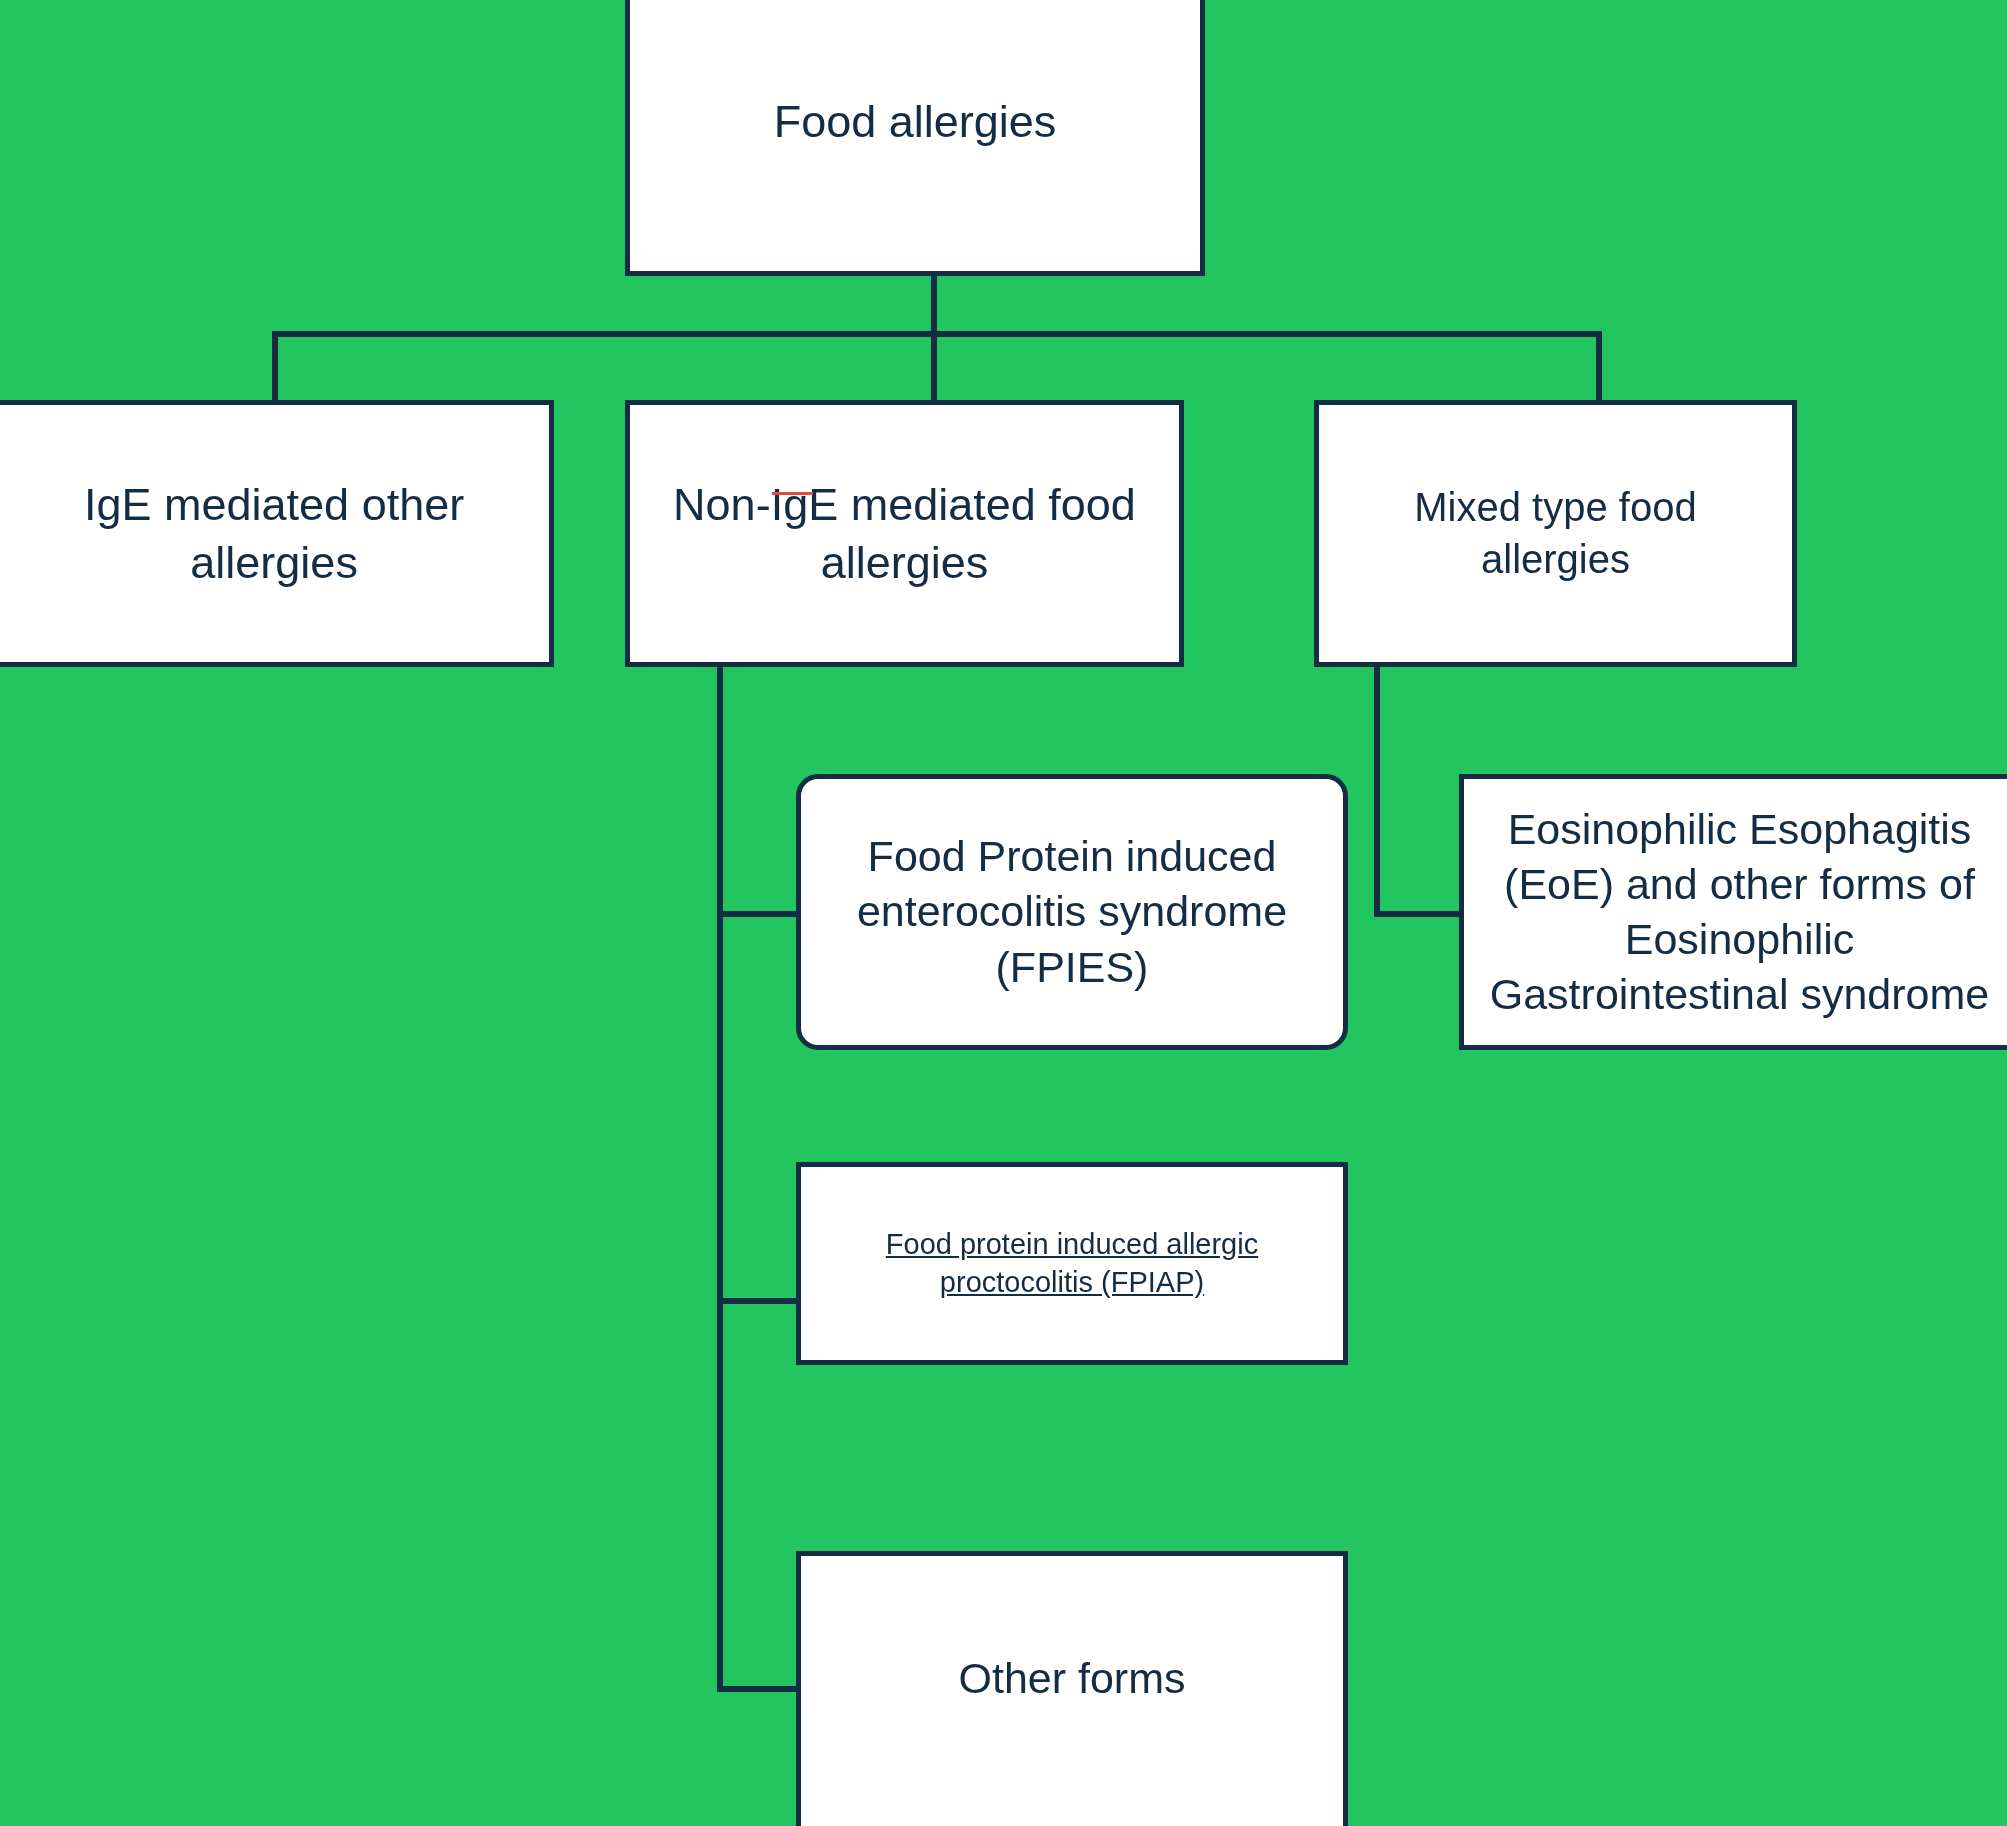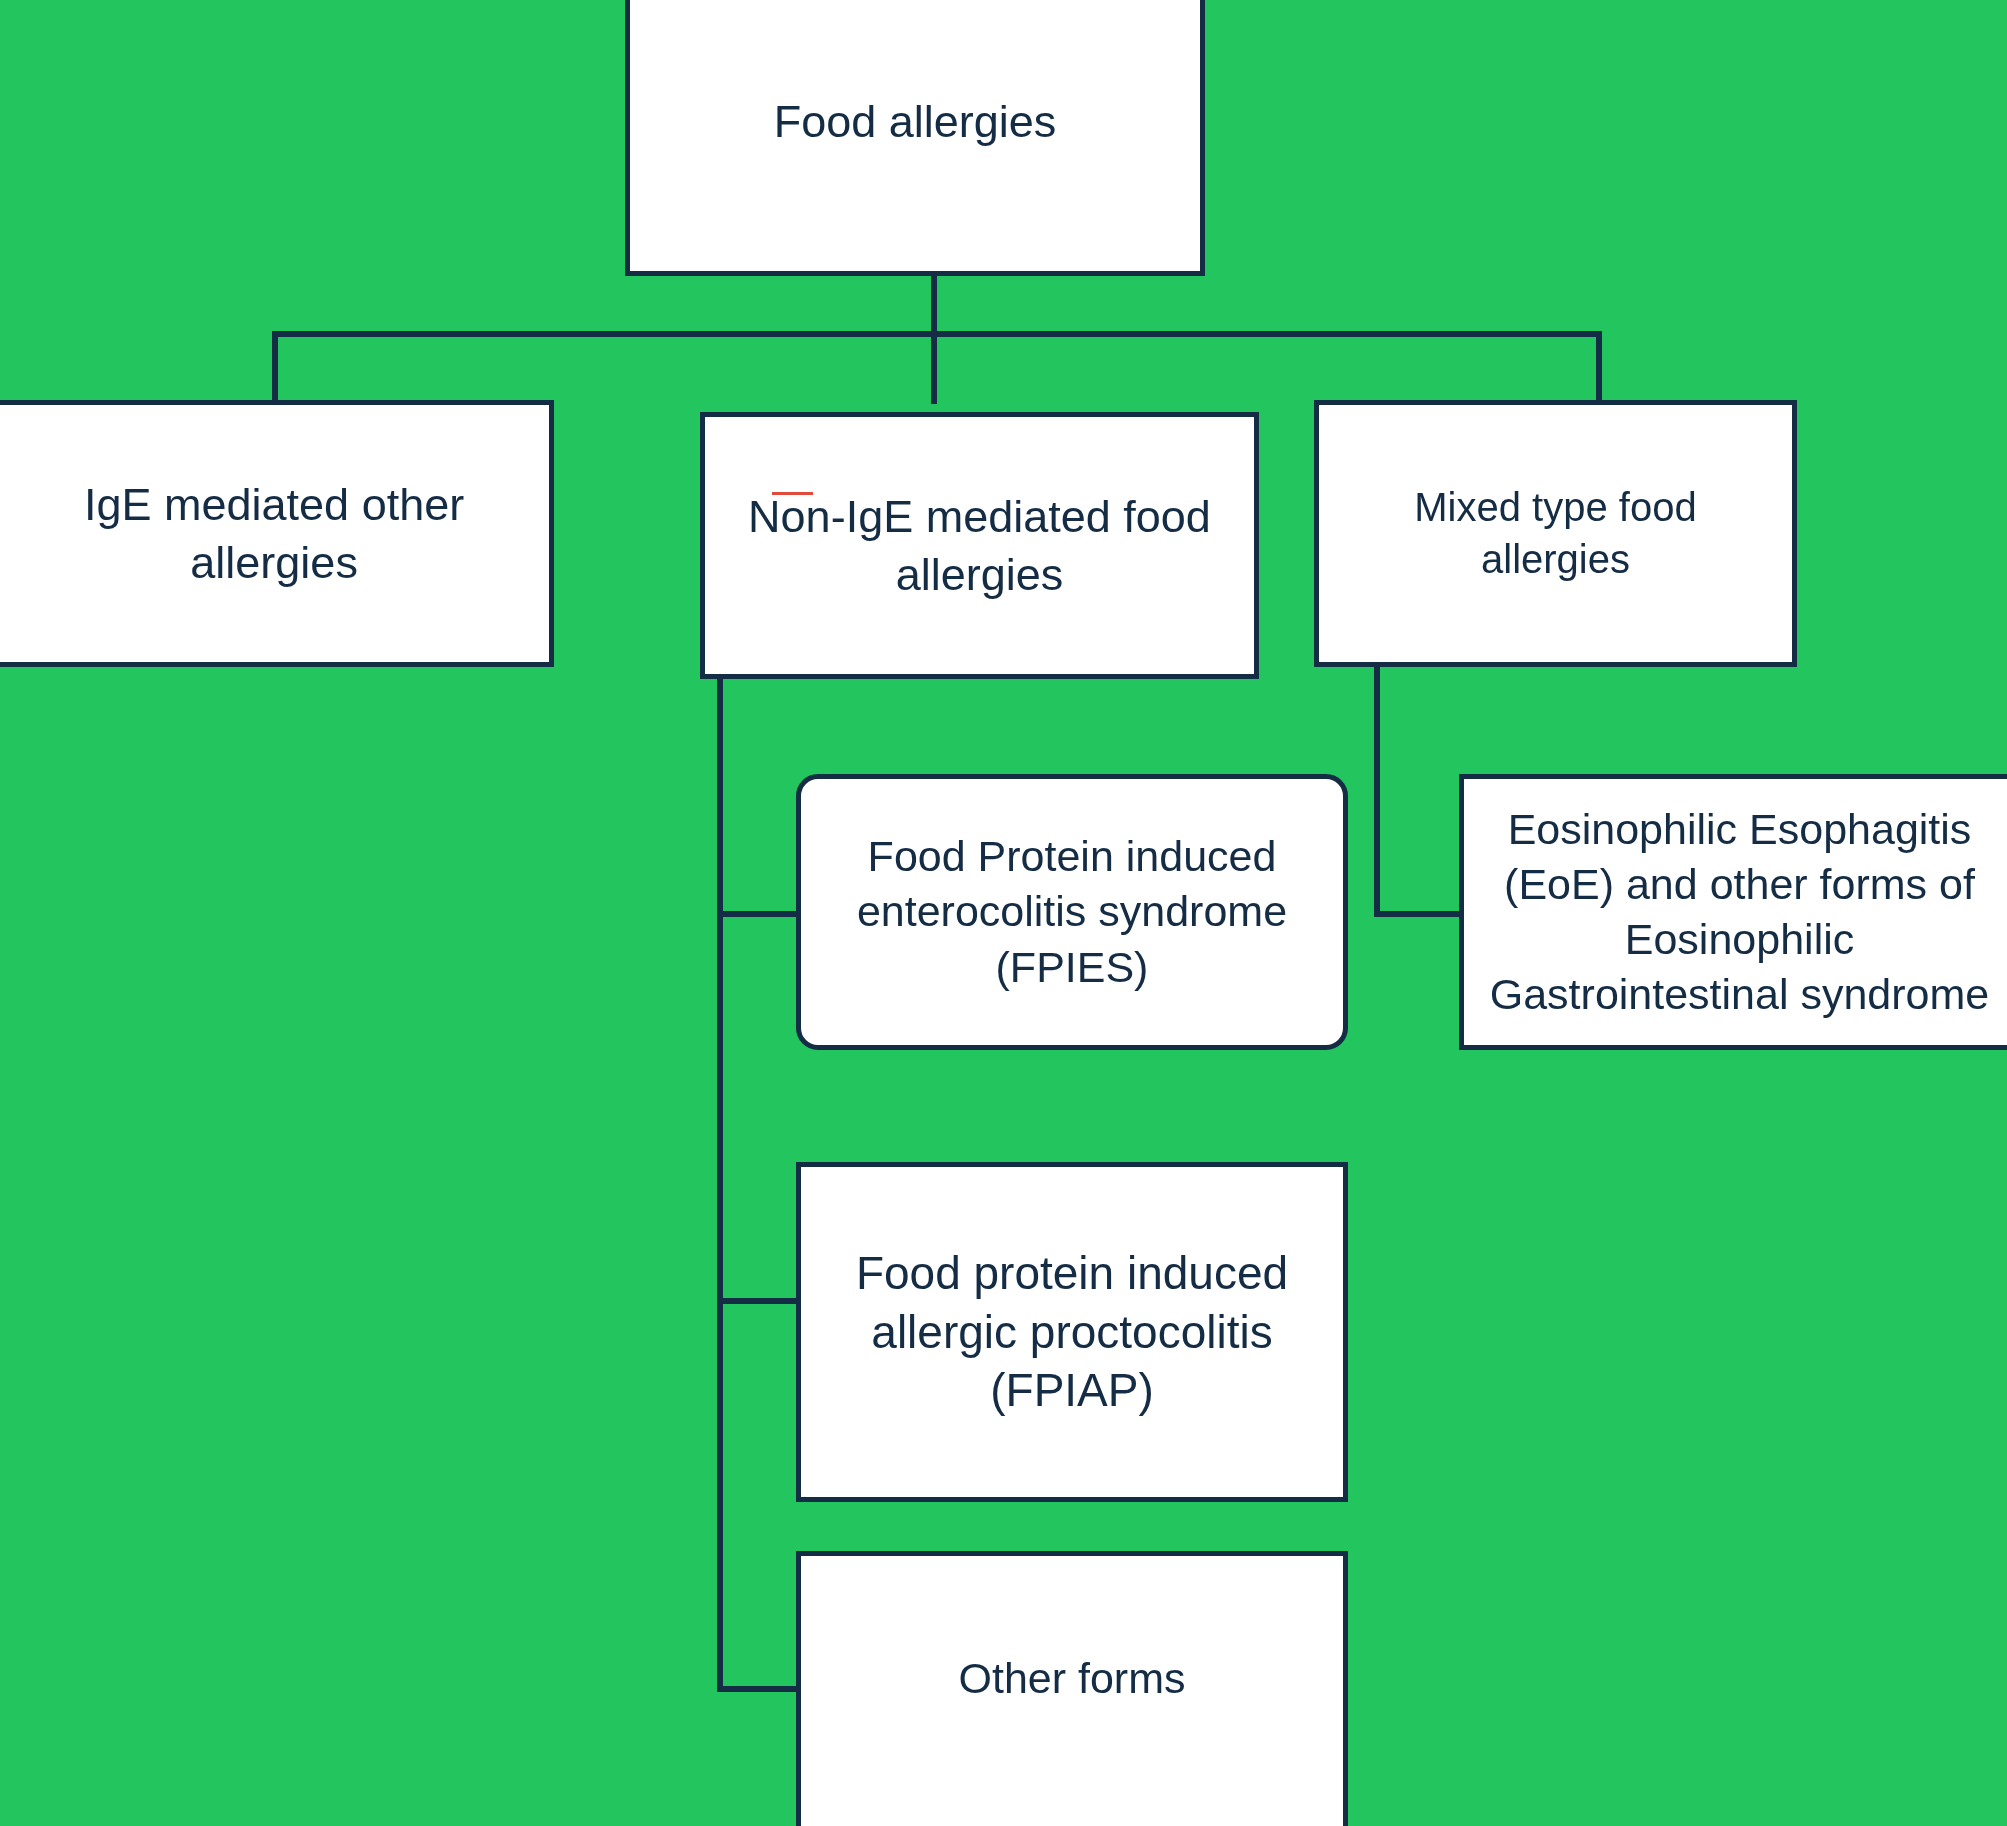--- a/index.html
+++ b/index.html
@@ -30,24 +30,24 @@
     padding: 5.9px 17.6px;
   }
   .node .label {
     display: block;
     width: 100%;
     white-space: pre-line;
   }
   
   #node-root        { left: 625px;  top: -33px;   width: 580px; height: 309px; font-size: 45px; }
   #node-ige         { left: -5.9px;   top: 400px;   width: 560px; height: 267px; font-size: 45px; }
-  #node-nonige      { left: 700px;  top: 400px;   width: 559px; height: 267px; font-size: 45px; margin-top: 12px; }
+  #node-nonige      { left: 625px;  top: 400px;   width: 559px; height: 267px; font-size: 45px; }
   #node-mixed       { left: 1314px; top: 400px;   width: 483px; height: 267px; font-size: 40px; }
   #node-fpies       { left: 796px;  top: 774px;   width: 552px; height: 276px; font-size: 43px; border-radius: 22px; }
-  #node-fpiap       { left: 796px;  top: 1162px;  width: 552px; height: 340px; font-size: 46px; }
+  #node-fpiap       { left: 796px;  top: 1162px;  width: 552px; height: 203px; font-size: 29px; text-decoration: underline; }
   #node-other       { left: 796px;  top: 1551px;  width: 552px; height: 314px; font-size: 43px; }
   #node-eoe         { left: 1459px; top: 774px;   width: 561px; height: 276px; font-size: 43px; }
   #node-other .label { transform: translateY(-29px); }
 
   
   .conn {
     position: absolute;
     background: #152c45;
   }
   .conn.v { width: 5.9px; }

